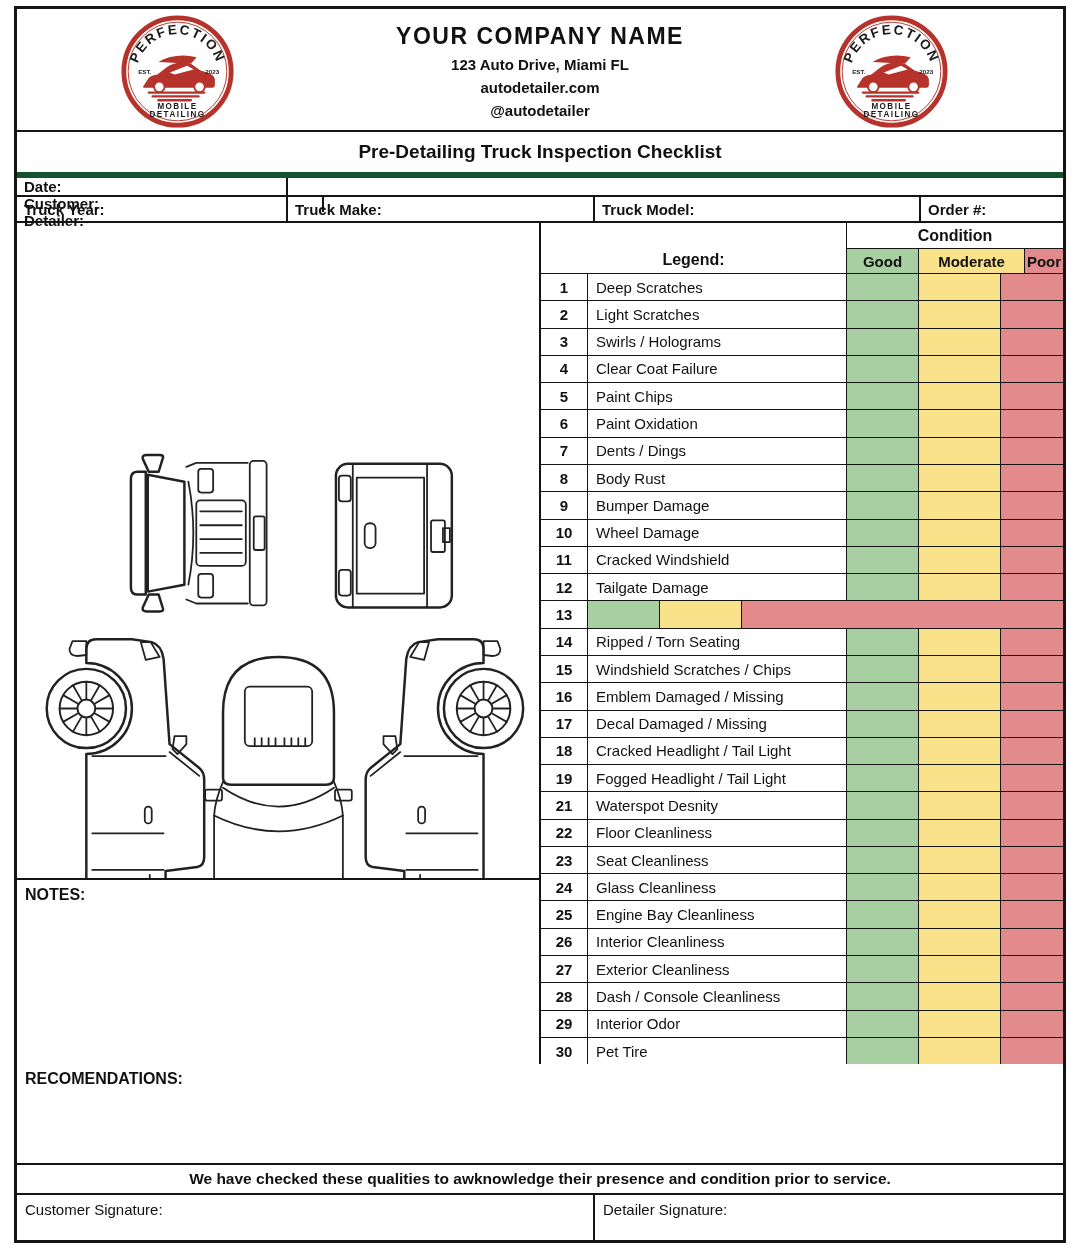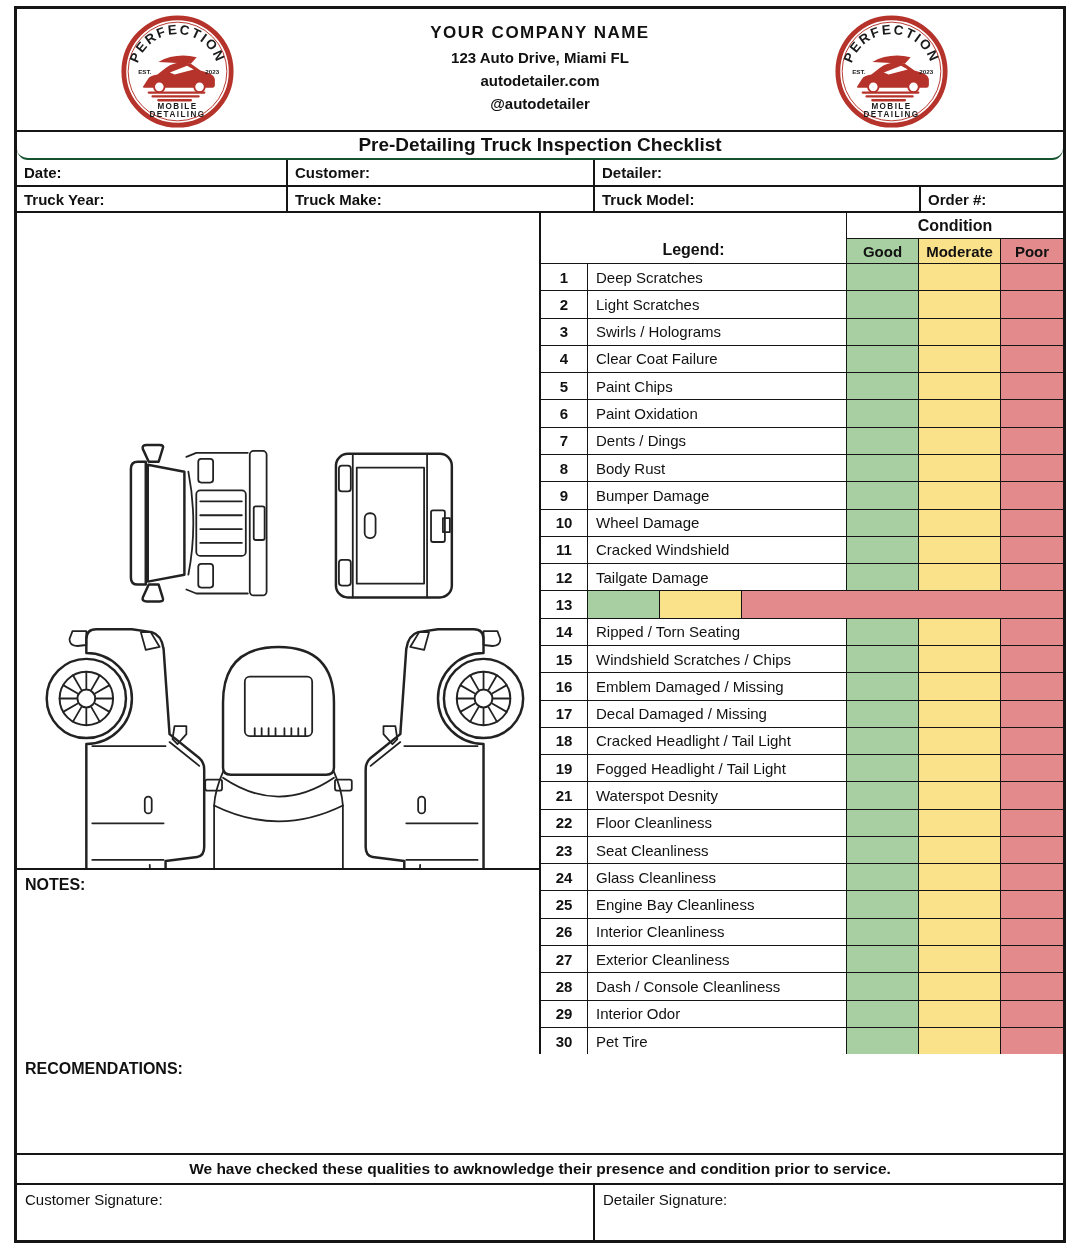--- a/index.html
+++ b/index.html
@@ -7,30 +7,30 @@
   .page { position:relative; width:1080px; height:1249px; background:#fff; overflow:hidden; }
   .sheet { position:absolute; left:14px; top:6px; width:1052px; height:1237px;
            border:3px solid #151515; display:flex; flex-direction:column; background:#fff; }
 
   
   .header { position:relative; height:123px; border-bottom:2px solid #151515; }
   .logo-wrap { position:absolute; top:5px; width:115px; height:115px; }
   .logo-left { left:103px; }
   .logo-right { left:817px; }
   .header-center { position:absolute; left:0; right:0; top:14px; text-align:center; }
-  .company-name { font-size:17px; font-weight:900; letter-spacing:1.5px; }
+  .company-name { font-size:23px; font-weight:900; letter-spacing:1.5px; }
   .company-line { font-size:15px; font-weight:bold; margin-top:6px; }
 
   
-  .title-row { height:28px; border-bottom:2px solid #14532d; display:flex; align-items:center; justify-content:center;border-radius:11px; }
+  .title-row { height:46px; border-bottom:6px solid #14532d; display:flex; align-items:center; justify-content:center; }
   .title-row span { font-size:19px; font-weight:bold; }
 
   
   .info-row { display:flex; border-bottom:2px solid #151515; }
-  .info-row1 { height:27px; }
+  .info-row1 { height:19px;flex-direction:column; }
   .info-row2 { height:26px; }
   .info-cell { display:flex; align-items:center; padding-left:7px; border-right:2px solid #151515; }
   .info-cell:last-child { border-right:none; }
   .info-cell .lbl { font-size:15px; font-weight:bold; }
   .w-a { width:271px; } .w-b { width:307px; } .w-c { flex:1; } .w-d { width:326px; } .w-e { width:142px; }
 
   
   .main { display:flex; height:841px; }
   .left-col { width:524px; display:flex; flex-direction:column; border-right:2px solid #151515; }
   .diagram-box { height:657px; border-bottom:2px solid #151515; position:relative; }
@@ -39,21 +39,21 @@
 
   .legend-table { flex:1; display:flex; flex-direction:column; }
   .legend-head { display:flex; height:51px; border-bottom:1.5px solid #151515; }
   .legend-label-cell { width:306px; border-right:1.5px solid #151515; display:flex; align-items:flex-end; justify-content:center; padding-bottom:4px; }
   .legend-label-cell span { font-size:16px; font-weight:bold; }
   .cond-right { flex:1; display:flex; flex-direction:column; }
   .cond-title { height:26px; border-bottom:1.5px solid #151515; display:flex; align-items:center; justify-content:center; font-size:16px; font-weight:bold; }
   .cond-cols { flex:1; display:flex; }
   .cond-col-head { display:flex; align-items:center; justify-content:center; font-size:15px; font-weight:bold; border-right:1.5px solid #151515; }
   .cond-col-head:last-child { border-right:none; }
-  .cw-good { width:72px; } .cw-mod { width:82px; } .cw-poor { flex:1; }
+  .cw-good { width:72px; } .cw-mod { width:106px; } .cw-poor { flex:1; }
 
   .leg-items { flex:1; display:flex; flex-direction:column; }
   .leg-row { flex:1; display:flex; border-bottom:1.5px solid #151515; }
   .leg-row:last-child { border-bottom:none; }
   .leg-num { width:47px; border-right:1.5px solid #151515; display:flex; align-items:center; justify-content:center; font-size:15px; font-weight:bold; }
   .leg-label { width:259px; border-right:1.5px solid #151515; display:flex; align-items:center; padding-left:8px; font-size:15px; }
   .leg-cell { border-right:1.5px solid #151515; }
   .leg-cell:last-child { border-right:none; }
 
   

